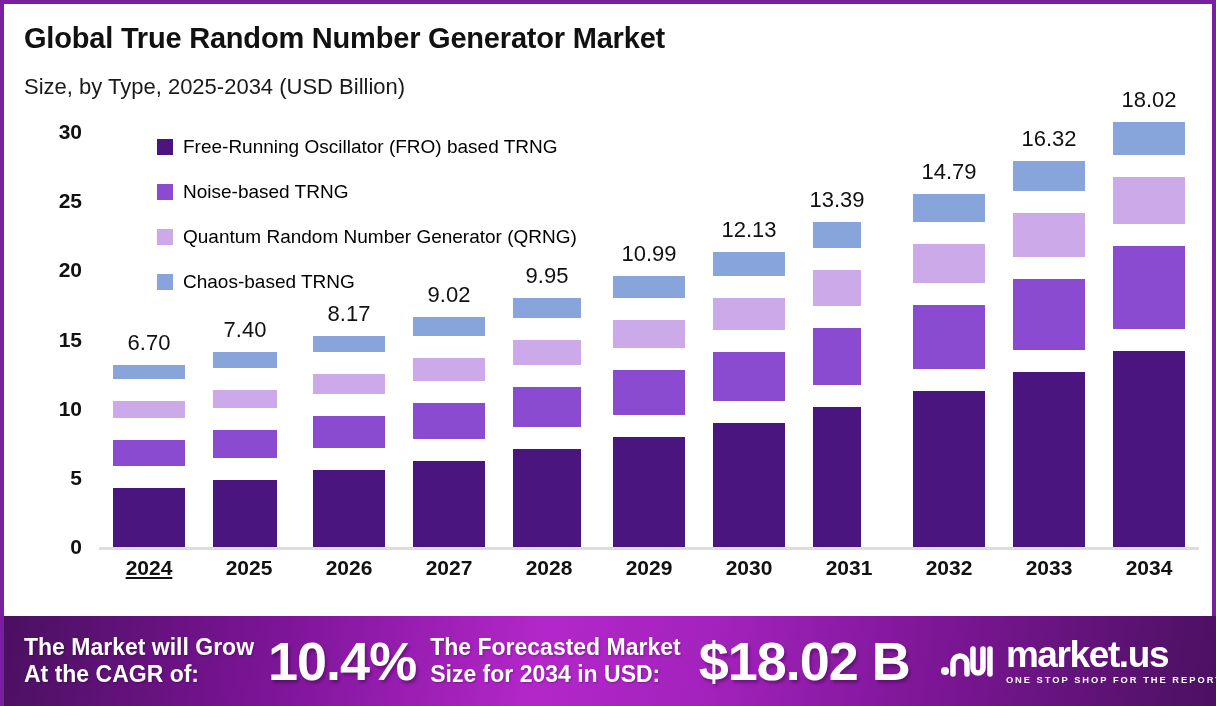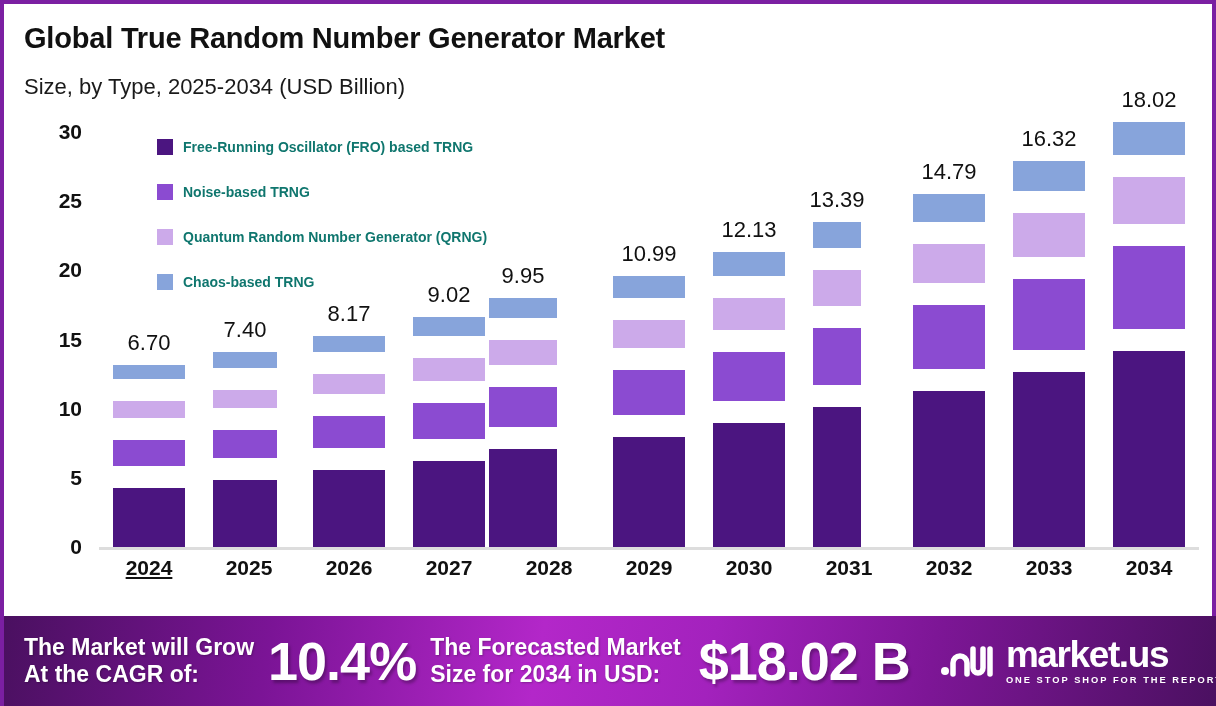--- a/index.html
+++ b/index.html
@@ -48,24 +48,24 @@
     display: flex;
     align-items: center;
     height: 45px;
   }
   .legend-swatch {
     width: 16px; height: 16px;
     flex: 0 0 16px;
     margin-right: 10px;
   }
   .legend-label {
-    font-size: 14px;
-    color: #0f766e;
-    white-space: nowrap;
-    font-weight: 700;
+    font-size: 19px;
+    color: #000000;
+    white-space: nowrap;
+    font-weight: 400;
   }
 
   
   .plot {
     position: absolute;
     left: 0; top: 0;
     width: 1216px; height: 600px;
   }
   .ytick {
     position: absolute;
@@ -227,21 +227,21 @@
           <div class="bar-total">8.17</div>
         </div>
         <div class="bar-group" style="left: 314px; width: 72px; text-align: right;">
           <div class="bar-shadow"></div>
           <div class="seg" style="height: 86.4583px; background: rgb(75, 21, 128);"></div>
           <div class="seg" style="height: 35.9667px; background: rgb(139, 75, 209);"></div>
           <div class="seg" style="height: 22.825px; background: rgb(204, 170, 234);"></div>
           <div class="seg" style="height: 18.675px; background: rgb(135, 164, 219);"></div>
           <div class="bar-total">9.02</div>
         </div>
-        <div class="bar-group" style="left: 390px; width: 68px;">
+        <div class="bar-group" style="left: 414px; width: 68px;">
           <div class="bar-shadow"></div>
           <div class="seg" style="height: 98.2167px; background: rgb(75, 21, 128);"></div>
           <div class="seg" style="height: 39.425px; background: rgb(139, 75, 209);"></div>
           <div class="seg" style="height: 25.5917px; background: rgb(204, 170, 234);"></div>
           <div class="seg" style="height: 20.0583px; background: rgb(135, 164, 219);"></div>
           <div class="bar-total">9.95</div>
         </div>
         <div class="bar-group" style="left: 514px; width: 72px;">
           <div class="bar-shadow"></div>
           <div class="seg" style="height: 109.975px; background: rgb(75, 21, 128);"></div>

